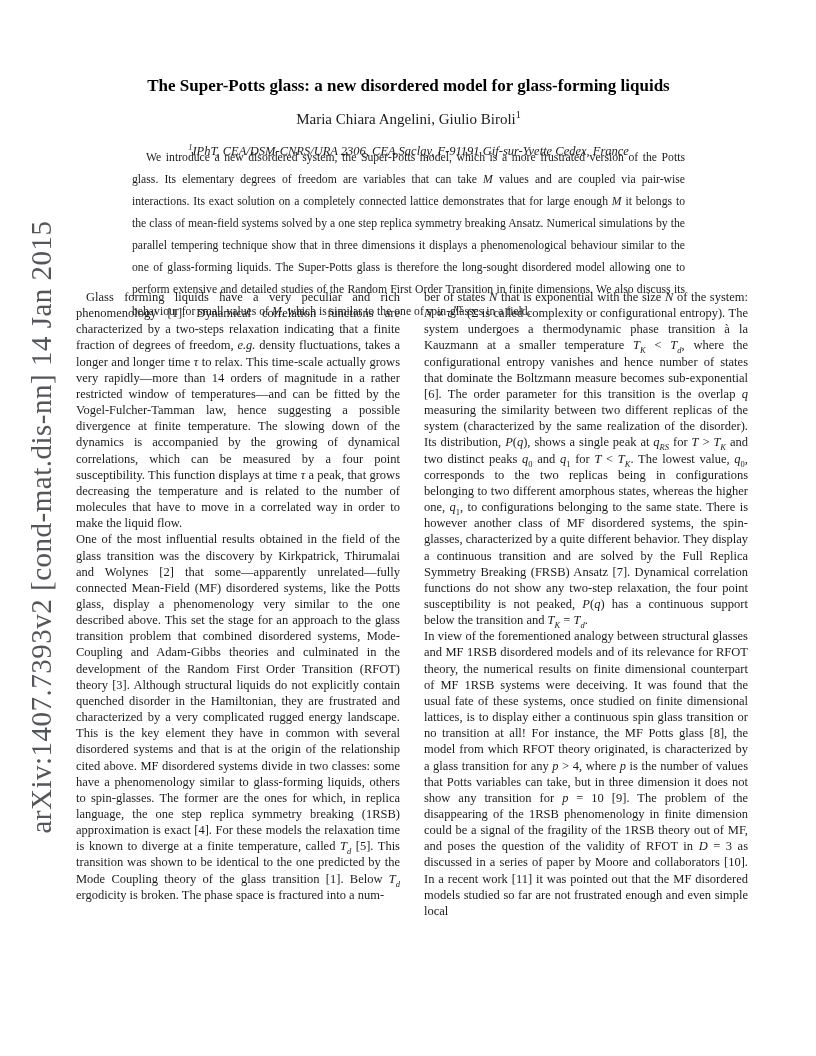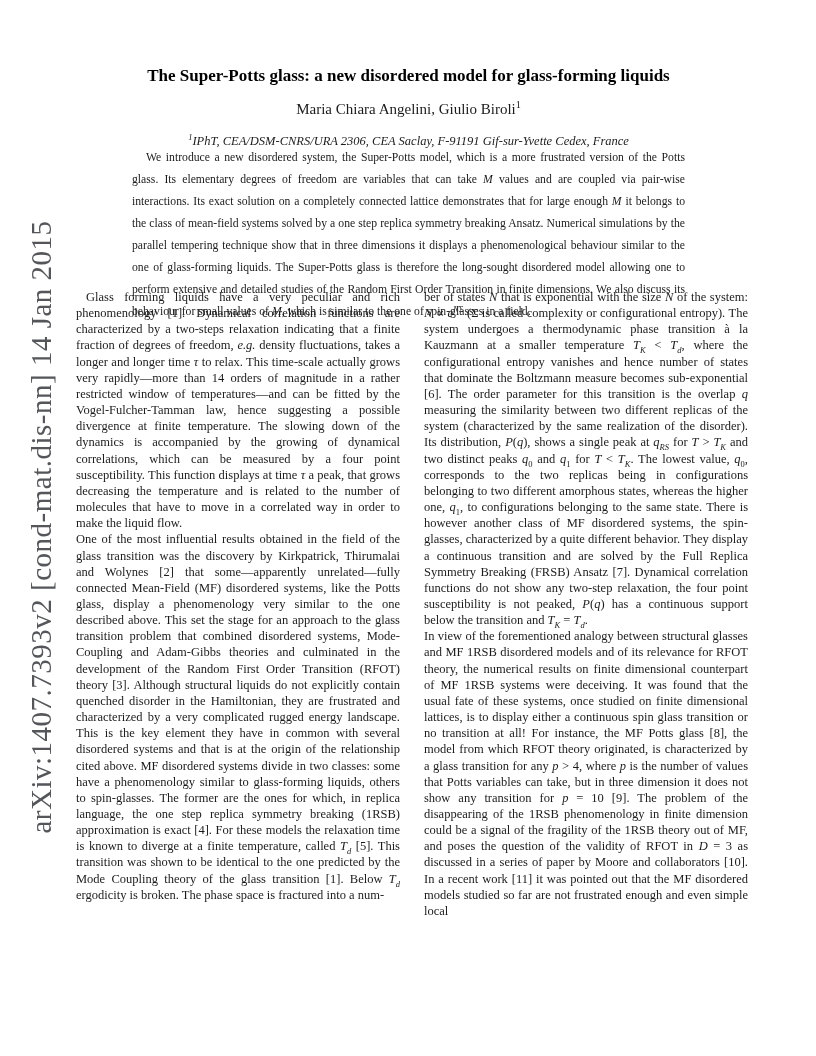--- a/index.html
+++ b/index.html
@@ -31,21 +31,21 @@
     position: absolute;
     left: 72px;
     top: 66px;
     width: 673px;
     text-align: center;
   }
   .paper-title {
     font-size: 17px;
     font-weight: bold;
     color: #000000;
-    margin: 0;
+    margin: 10px;
   }
   .authors-line {
     font-size: 15px;
     margin-top: 15px;
   }
   .affiliation-line {
     font-size: 12.5px;
     font-style: italic;
     margin-top: 16px;
   }

